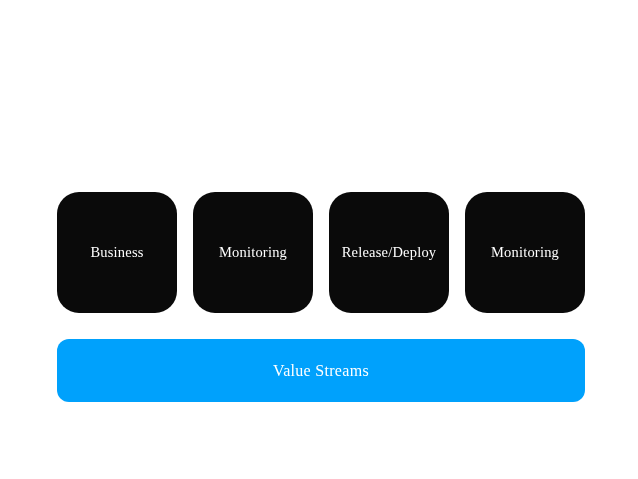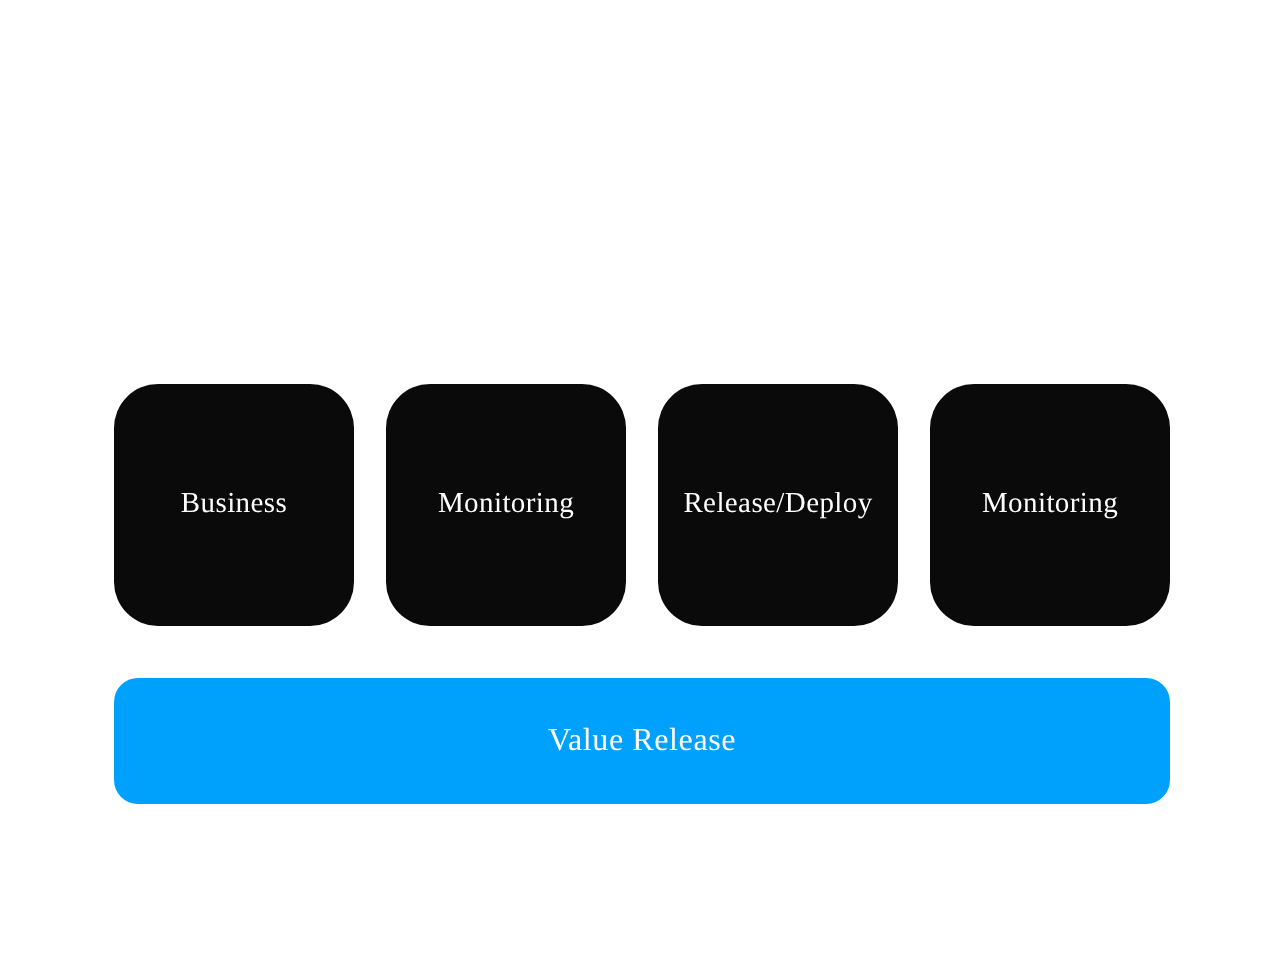--- a/index.html
+++ b/index.html
@@ -74,16 +74,16 @@
     </div>
     <div class="stage-box">
       <span class="stage-label">Release/Deploy</span>
     </div>
     <div class="stage-box">
       <span class="stage-label">Monitoring</span>
     </div>
   </div>
 
   <div class="value-stream-bar">
-    <span class="value-stream-label">Value Release</span>
+    <span class="value-stream-label">Value Streams</span>
   </div>
 
 </div>
 
 </body></html>

